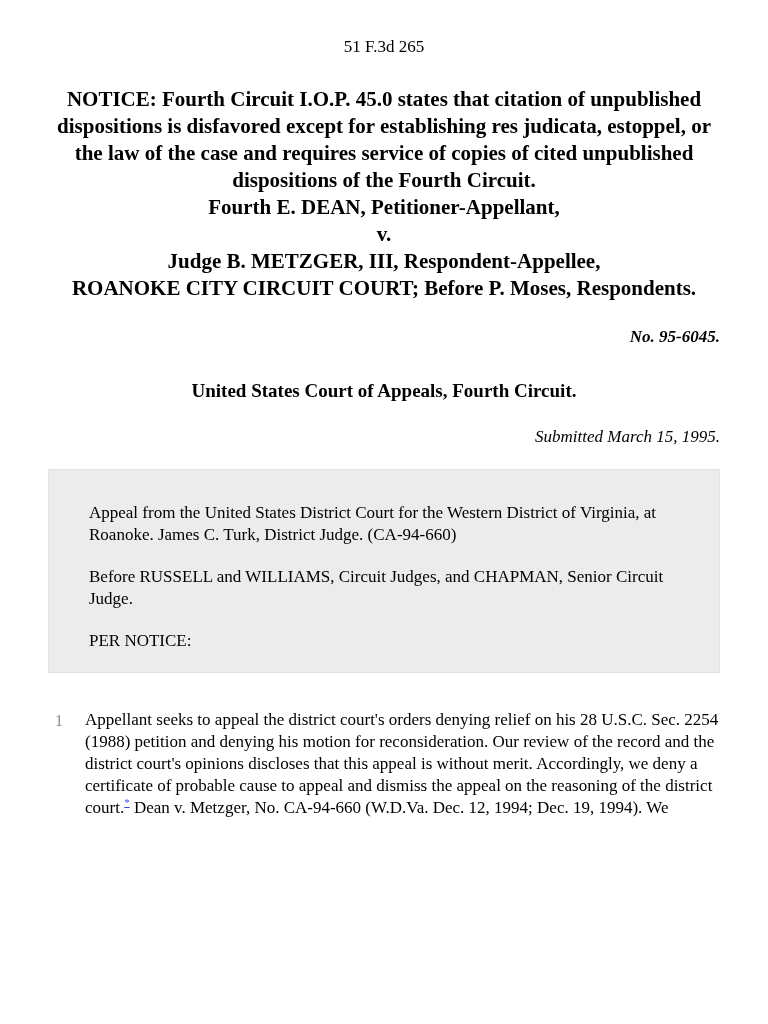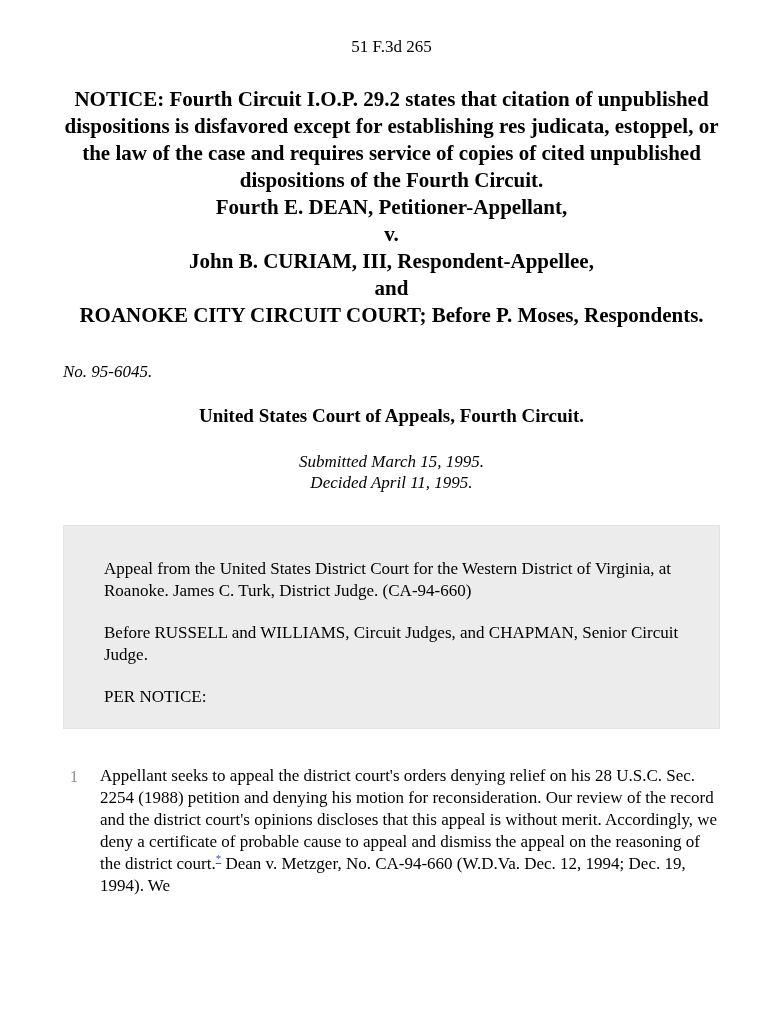--- a/index.html
+++ b/index.html
@@ -14,58 +14,59 @@
     padding: 0;
     background: #ffffff;
   }
   body {
     width: 768px;
     min-height: 1024px;
     font-family: "Liberation Serif", "DejaVu Serif", serif;
     color: var(--text-color);
   }
   .page {
-    padding: 37px 48px 40px 63px;
+    padding: 37px 48px 40px 48px;
   }
   .citation {
     text-align: center;
     font-size: 17px;
     line-height: 20px;
   }
   .caption {
     margin-top: 29px;
     text-align: center;
     font-weight: bold;
     font-size: 21px;
     line-height: 27px;
   }
   .caption div { margin: 0; }
   .docket {
-    margin-top: 32px;
-    text-align: left;
+    margin-top: 24px;
+    text-align: right;
     font-style: italic;
     font-size: 17px;
     line-height: 21px;
+    font-weight: bold;
   }
   .court {
-    margin-top: 22px;
+    margin-top: 32px;
     text-align: center;
     font-weight: bold;
     font-size: 19px;
     line-height: 24px;
   }
   .dates {
     margin-top: 23px;
-    text-align: center;
+    text-align: right;
     font-style: italic;
     font-size: 17px;
     line-height: 21px;
   }
   .counsel-box {
-    margin-top: 32px;
+    margin-top: 22px;
     background: var(--box-bg);
     border: 1px solid #e3e3e3;
     padding: 12px 40px 20px 40px;
     font-size: 17px;
     line-height: 22px;
   }
   .counsel-box p {
     margin: 20px 0 0 0;
   }
   .opinion {
@@ -96,35 +97,33 @@
   }
 </style>
 </head>
 <body>
 
 <div class="page">
 
   <div class="citation">51 F.3d 265</div>
 
   <h1 class="caption" style="margin:29px 0 0 0;">
-    <div>NOTICE: Fourth Circuit I.O.P. 29.2 states that citation of unpublished dispositions is disfavored except for establishing res judicata, estoppel, or the law of the case and requires service of copies of cited unpublished dispositions of the Fourth Circuit.</div>
+    <div>NOTICE: Fourth Circuit I.O.P. 45.0 states that citation of unpublished dispositions is disfavored except for establishing res judicata, estoppel, or the law of the case and requires service of copies of cited unpublished dispositions of the Fourth Circuit.</div>
     <div>Fourth E. DEAN, Petitioner-Appellant,</div>
     <div>v.</div>
-    <div>John B. CURIAM, III, Respondent-Appellee,</div>
-    <div>and</div>
+    <div>Judge B. METZGER, III, Respondent-Appellee,</div>
     <div>ROANOKE CITY CIRCUIT COURT; Before P. Moses, Respondents.</div>
   </h1>
 
   <div class="docket">No. 95-6045.</div>
 
   <div class="court">United States Court of Appeals, Fourth Circuit.</div>
 
   <div class="dates">
     <div>Submitted March 15, 1995.</div>
-    <div>Decided April 11, 1995.</div>
   </div>
 
   <div class="counsel-box">
     <p>Appeal from the United States District Court for the Western District of Virginia, at Roanoke. James C. Turk, District Judge. (CA-94-660)</p>
     <p>Before RUSSELL and WILLIAMS, Circuit Judges, and CHAPMAN, Senior Circuit Judge.</p>
     <p>PER NOTICE:</p>
   </div>
 
   <div class="opinion">
     <div class="opinion-para">

